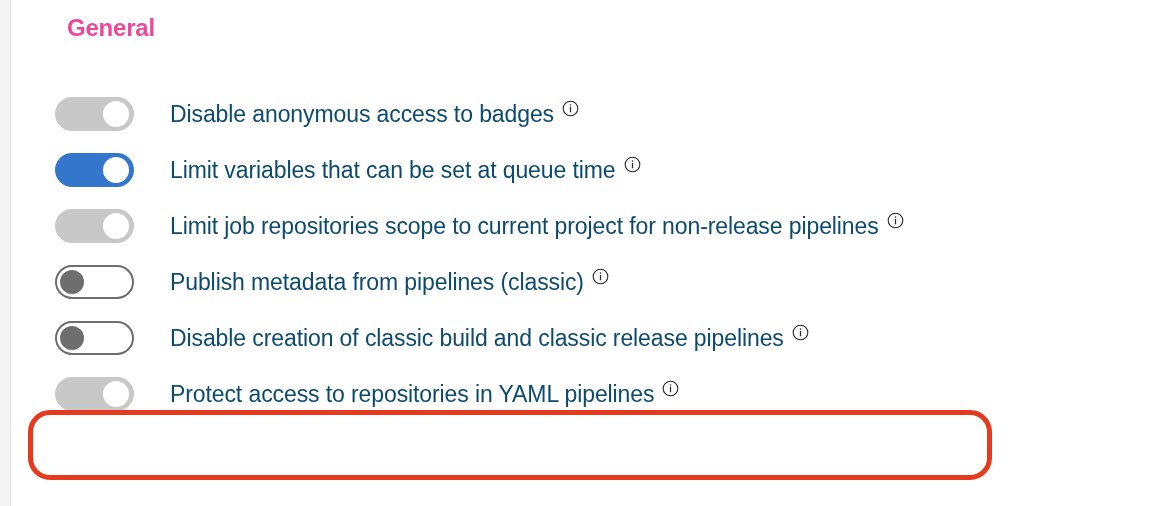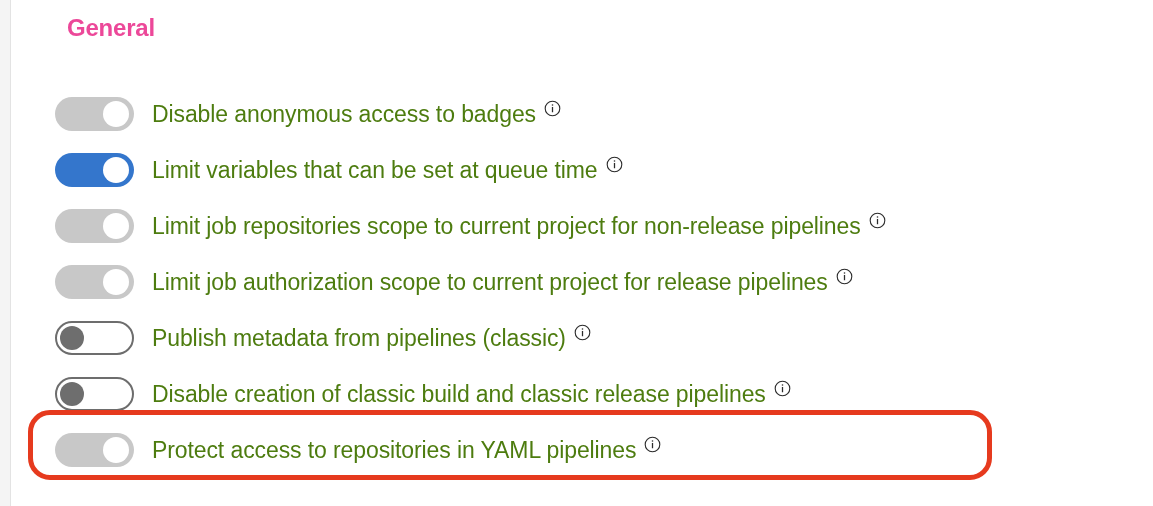--- a/index.html
+++ b/index.html
@@ -112,22 +112,23 @@
   }
   .toggle.off .knob {
     width: 24px;
     height: 24px;
     left: 3px;
     background: #6e6e6e;
   }
 
   
   .setting-label {
+    margin-left: 18px;
     font-size: 23px;
-    color: #4d7c0f;
+    color: #0c4a6e;
     line-height: 28px;
     white-space: nowrap;
     letter-spacing: -0.1px;
   }
 
   .info-icon {
     display: inline-block;
     width: 17px;
     height: 17px;
     margin-left: 8px;
@@ -204,69 +205,54 @@
           <span class="info-icon">
             <svg viewBox="0 0 20 20" width="17" height="17">
               <circle cx="10" cy="10" r="8.6" fill="none" stroke="#2b2b2b" stroke-width="1.3"></circle>
               <circle cx="10" cy="5.9" r="0.95" fill="#2b2b2b"></circle>
               <rect x="9.25" y="8.2" width="1.5" height="6.2" fill="#2b2b2b"></rect>
             </svg>
           </span>
         </div>
       </div>
       <div class="setting-row">
+        <div class="toggle off" role="switch" aria-checked="false">
+          <span class="knob"></span>
+        </div>
+        <div class="label-wrap">
+          <span class="setting-label">Publish metadata from pipelines (classic)</span>
+          <span class="info-icon">
+            <svg viewBox="0 0 20 20" width="17" height="17">
+              <circle cx="10" cy="10" r="8.6" fill="none" stroke="#2b2b2b" stroke-width="1.3"></circle>
+              <circle cx="10" cy="5.9" r="0.95" fill="#2b2b2b"></circle>
+              <rect x="9.25" y="8.2" width="1.5" height="6.2" fill="#2b2b2b"></rect>
+            </svg>
+          </span>
+        </div>
+      </div>
+      <div class="setting-row">
+        <div class="toggle off" role="switch" aria-checked="false">
+          <span class="knob"></span>
+        </div>
+        <div class="label-wrap">
+          <span class="setting-label">Disable creation of classic build and classic release pipelines</span>
+          <span class="info-icon">
+            <svg viewBox="0 0 20 20" width="17" height="17">
+              <circle cx="10" cy="10" r="8.6" fill="none" stroke="#2b2b2b" stroke-width="1.3"></circle>
+              <circle cx="10" cy="5.9" r="0.95" fill="#2b2b2b"></circle>
+              <rect x="9.25" y="8.2" width="1.5" height="6.2" fill="#2b2b2b"></rect>
+            </svg>
+          </span>
+        </div>
+      </div>
+      <div class="setting-row">
         <div class="toggle on-grey" role="switch" aria-checked="true">
           <span class="knob"></span>
         </div>
         <div class="label-wrap">
-          <span class="setting-label">Limit job authorization scope to current project for release pipelines</span>
-          <span class="info-icon">
-            <svg viewBox="0 0 20 20" width="17" height="17">
-              <circle cx="10" cy="10" r="8.6" fill="none" stroke="#2b2b2b" stroke-width="1.3"></circle>
-              <circle cx="10" cy="5.9" r="0.95" fill="#2b2b2b"></circle>
-              <rect x="9.25" y="8.2" width="1.5" height="6.2" fill="#2b2b2b"></rect>
-            </svg>
-          </span>
-        </div>
-      </div>
-      <div class="setting-row">
-        <div class="toggle off" role="switch" aria-checked="false">
-          <span class="knob"></span>
-        </div>
-        <div class="label-wrap">
-          <span class="setting-label">Publish metadata from pipelines (classic)</span>
-          <span class="info-icon">
-            <svg viewBox="0 0 20 20" width="17" height="17">
-              <circle cx="10" cy="10" r="8.6" fill="none" stroke="#2b2b2b" stroke-width="1.3"></circle>
-              <circle cx="10" cy="5.9" r="0.95" fill="#2b2b2b"></circle>
-              <rect x="9.25" y="8.2" width="1.5" height="6.2" fill="#2b2b2b"></rect>
-            </svg>
-          </span>
-        </div>
-      </div>
-      <div class="setting-row">
-        <div class="toggle off" role="switch" aria-checked="false">
-          <span class="knob"></span>
-        </div>
-        <div class="label-wrap">
-          <span class="setting-label">Disable creation of classic build and classic release pipelines</span>
-          <span class="info-icon">
-            <svg viewBox="0 0 20 20" width="17" height="17">
-              <circle cx="10" cy="10" r="8.6" fill="none" stroke="#2b2b2b" stroke-width="1.3"></circle>
-              <circle cx="10" cy="5.9" r="0.95" fill="#2b2b2b"></circle>
-              <rect x="9.25" y="8.2" width="1.5" height="6.2" fill="#2b2b2b"></rect>
-            </svg>
-          </span>
-        </div>
-      </div>
-      <div class="setting-row">
-        <div class="toggle on-grey" role="switch" aria-checked="true">
-          <span class="knob"></span>
-        </div>
-        <div class="label-wrap">
           <span class="setting-label">Protect access to repositories in YAML pipelines</span>
           <span class="info-icon">
             <svg viewBox="0 0 20 20" width="17" height="17">
               <circle cx="10" cy="10" r="8.6" fill="none" stroke="#2b2b2b" stroke-width="1.3"></circle>
               <circle cx="10" cy="5.9" r="0.95" fill="#2b2b2b"></circle>
               <rect x="9.25" y="8.2" width="1.5" height="6.2" fill="#2b2b2b"></rect>
             </svg>
           </span>
         </div>
       </div>

